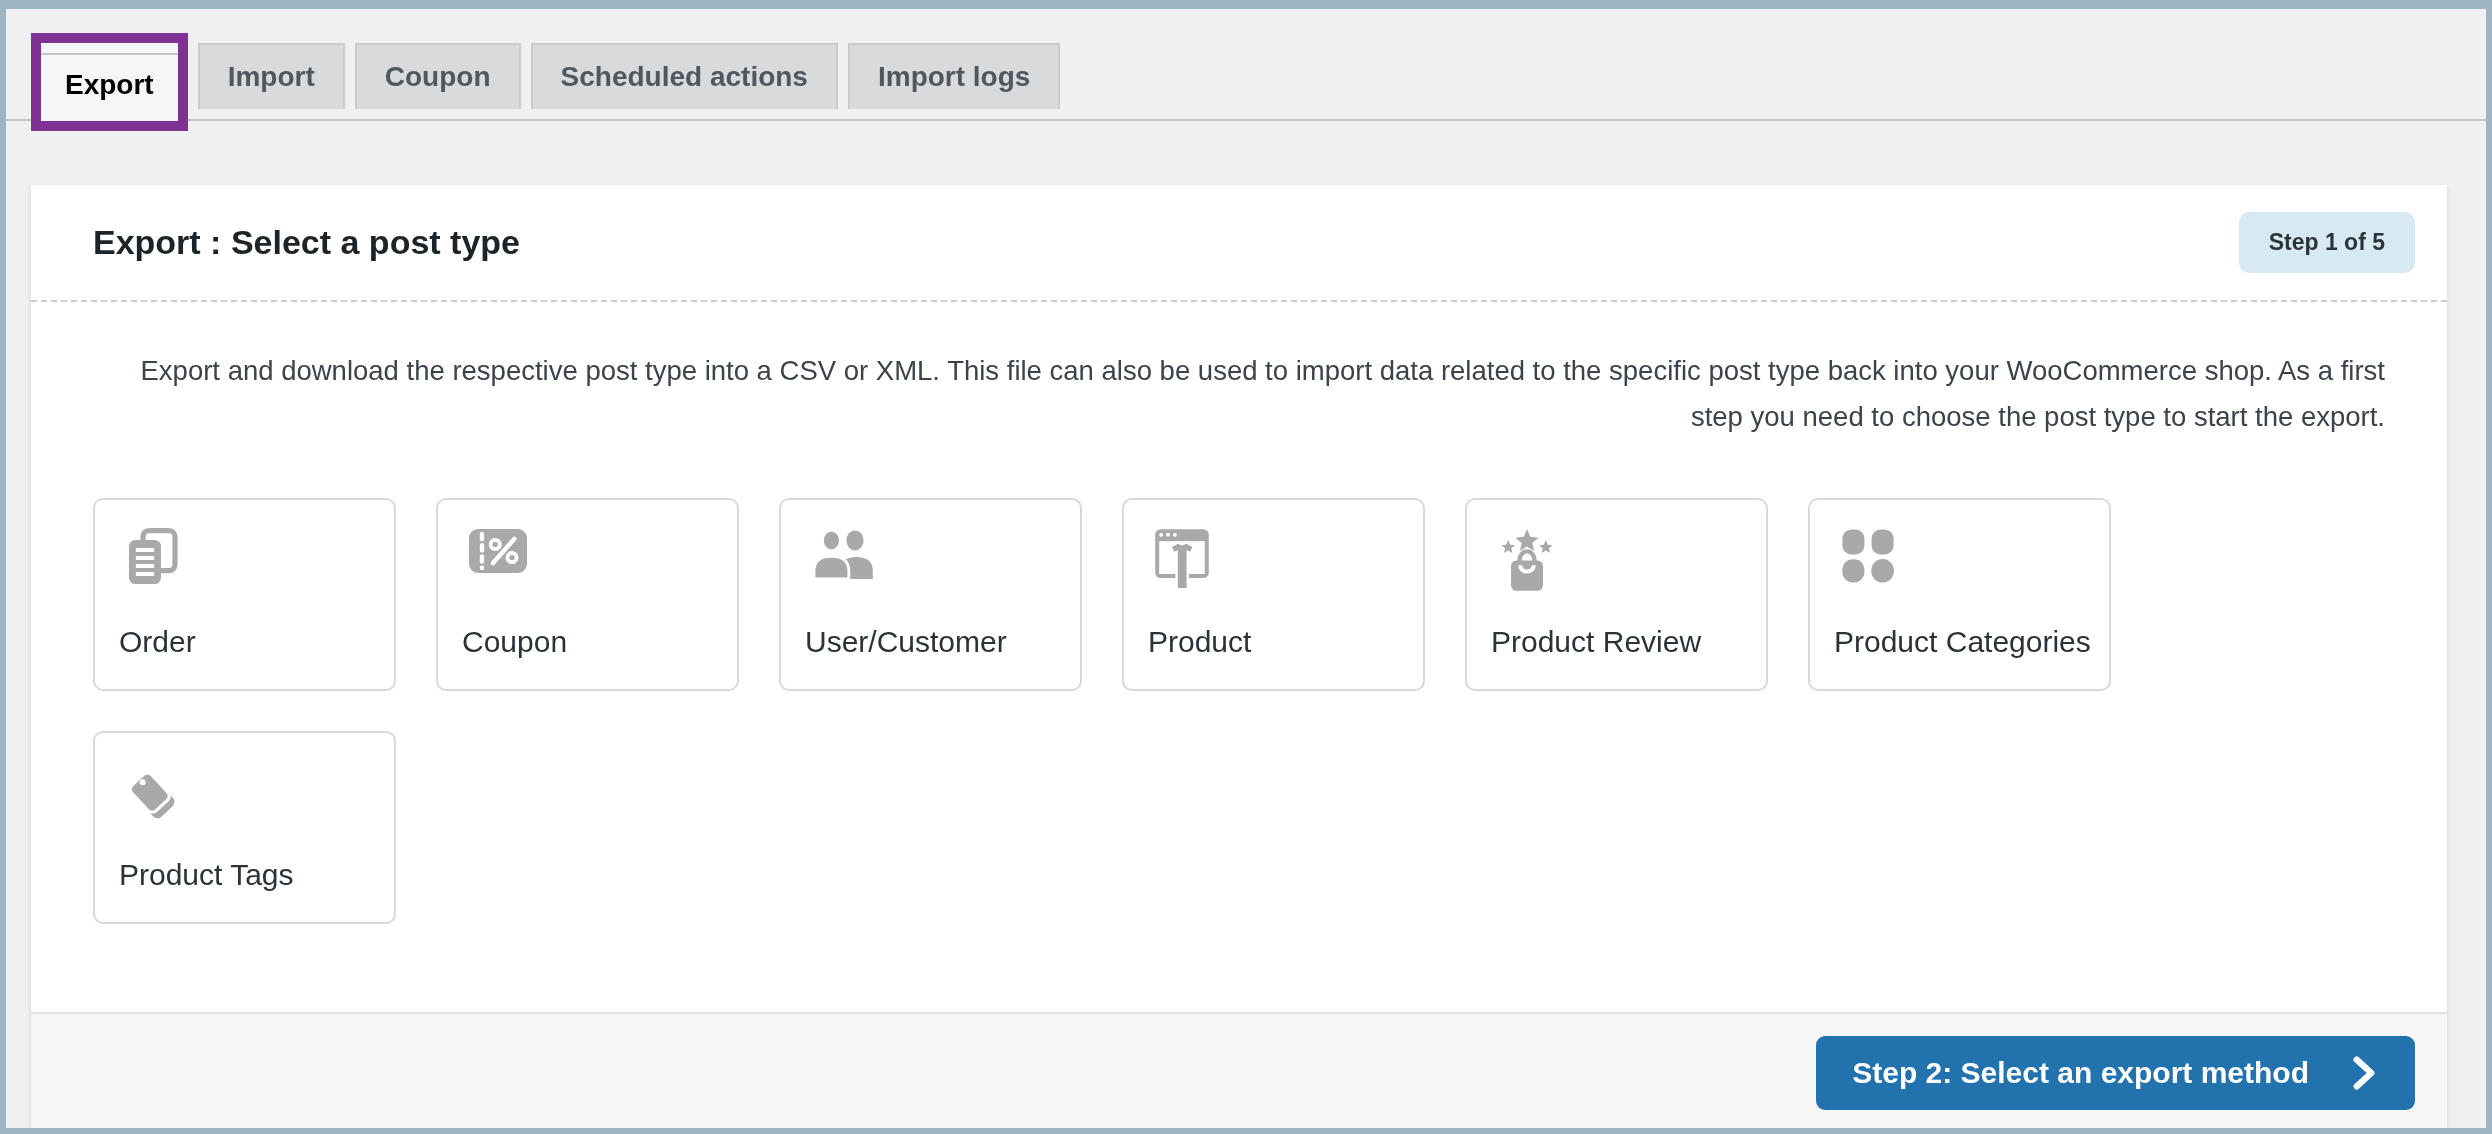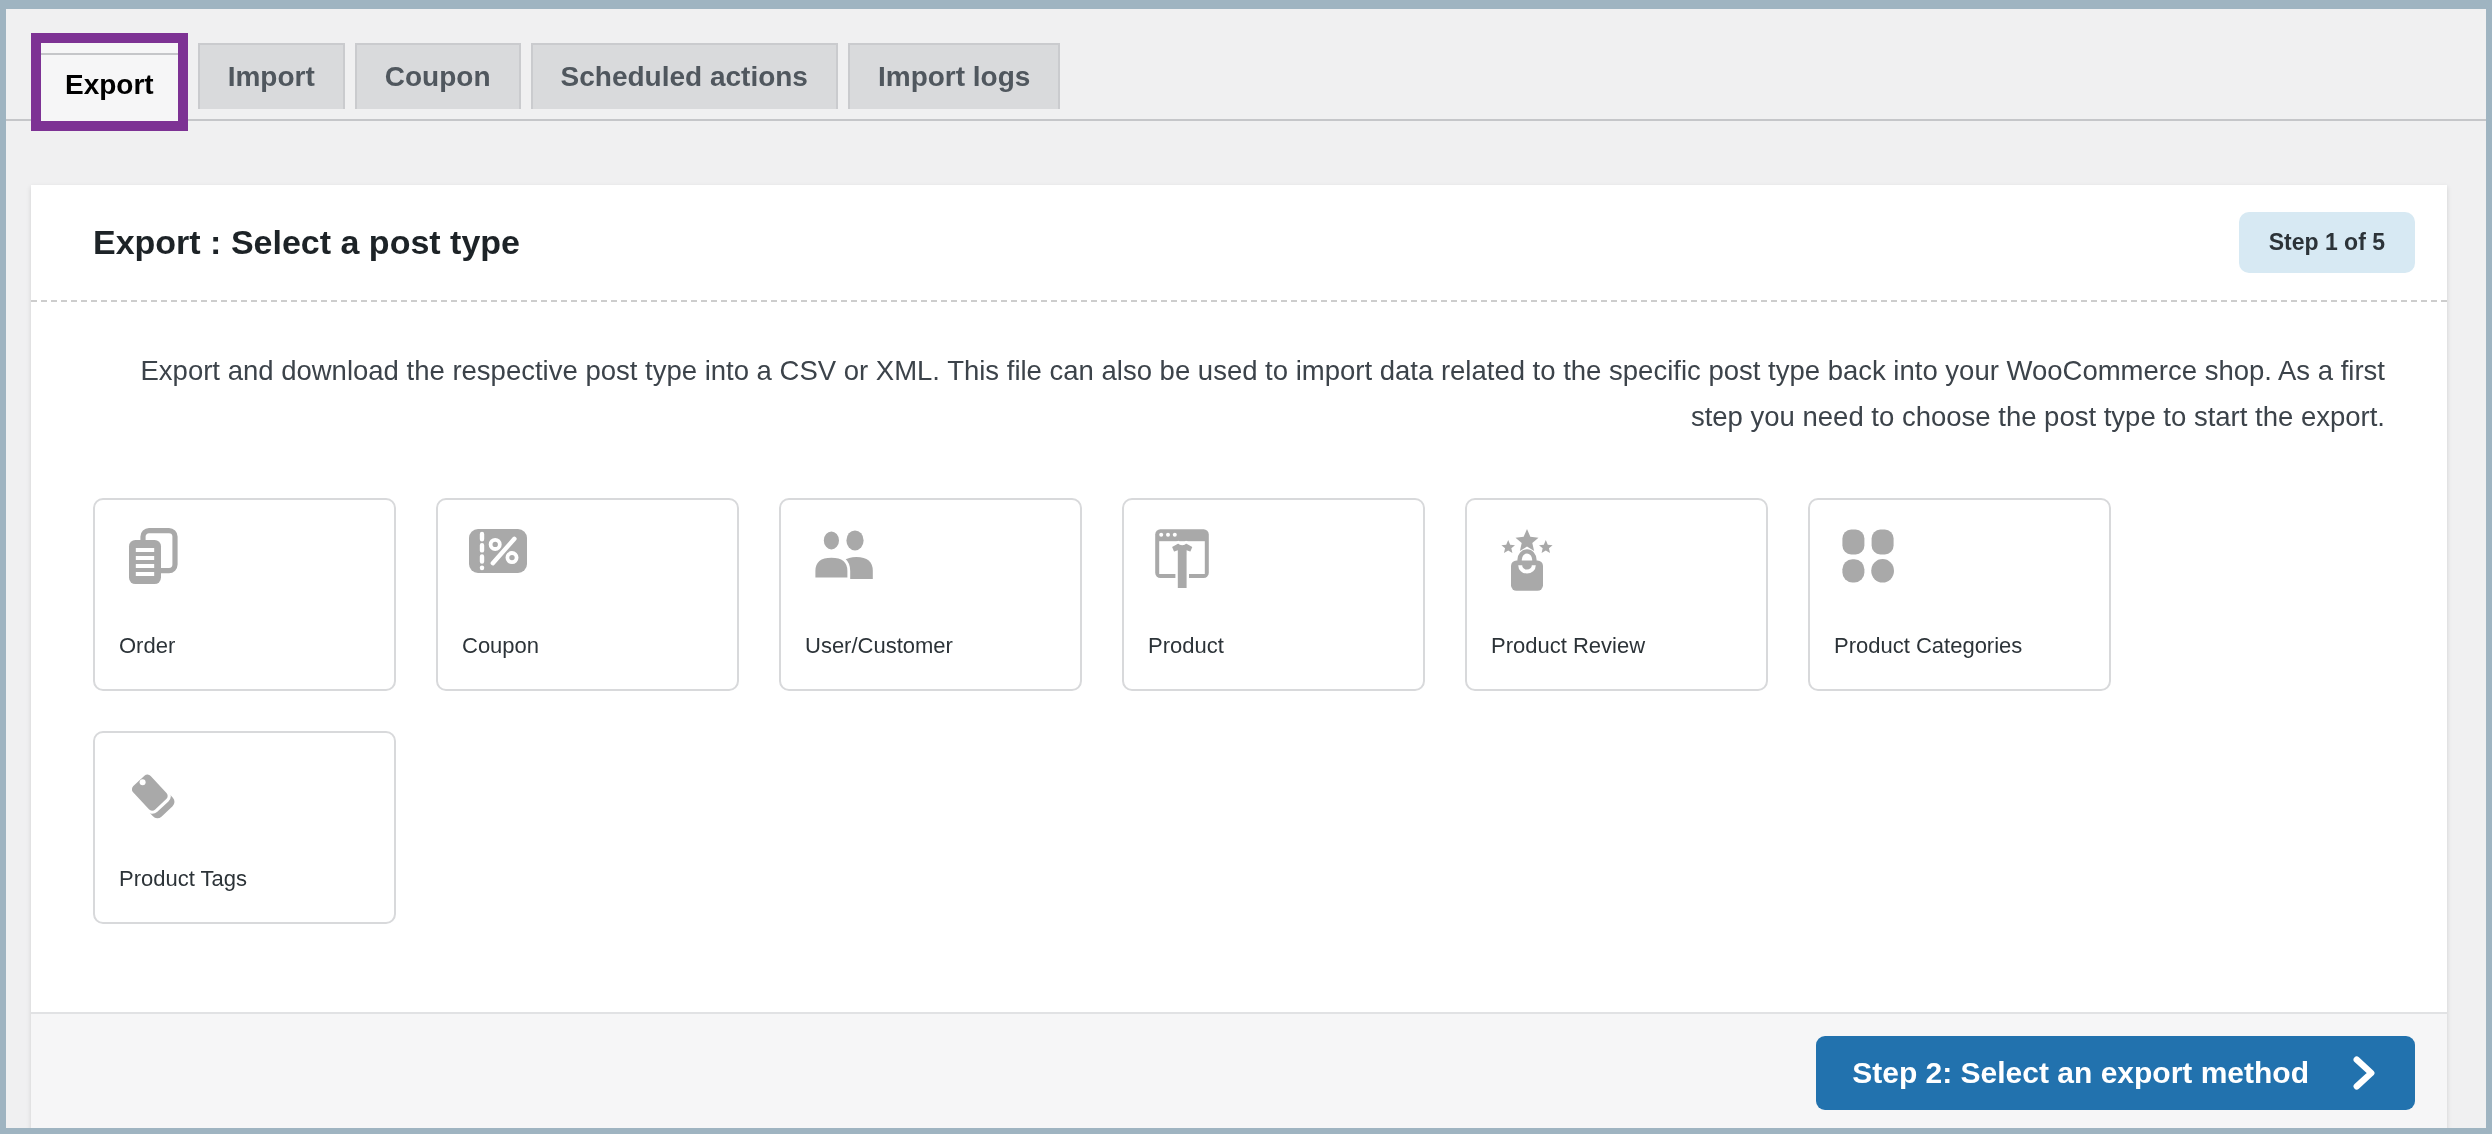--- a/index.html
+++ b/index.html
@@ -73,21 +73,21 @@
   .grid { margin-top: 58px; display: flex; flex-wrap: wrap; gap: 40px; max-width: 2070px; }
   .card {
     width: 303px; height: 193px;
     background: #fff;
     border: 2px solid #d8d9db; border-radius: 10px;
     position: relative; cursor: pointer;
   }
   .card .icon { position: absolute; left: 30px; top: 28px; }
   .card .label {
     position: absolute; left: 24px; bottom: 30px;
-    font-size: 22px; color: #2c3338;
+    font-size: 30px; color: #2c3338;
   }
   .panel-footer {
     background: #f6f6f7;
     border-top: 2px solid #e1e2e4;
     padding: 22px 32px 26px;
     display: flex; justify-content: flex-end;
   }
   .next-btn {
     background: #2272ae; color: #ffffff;
     border: none; border-radius: 9px;

